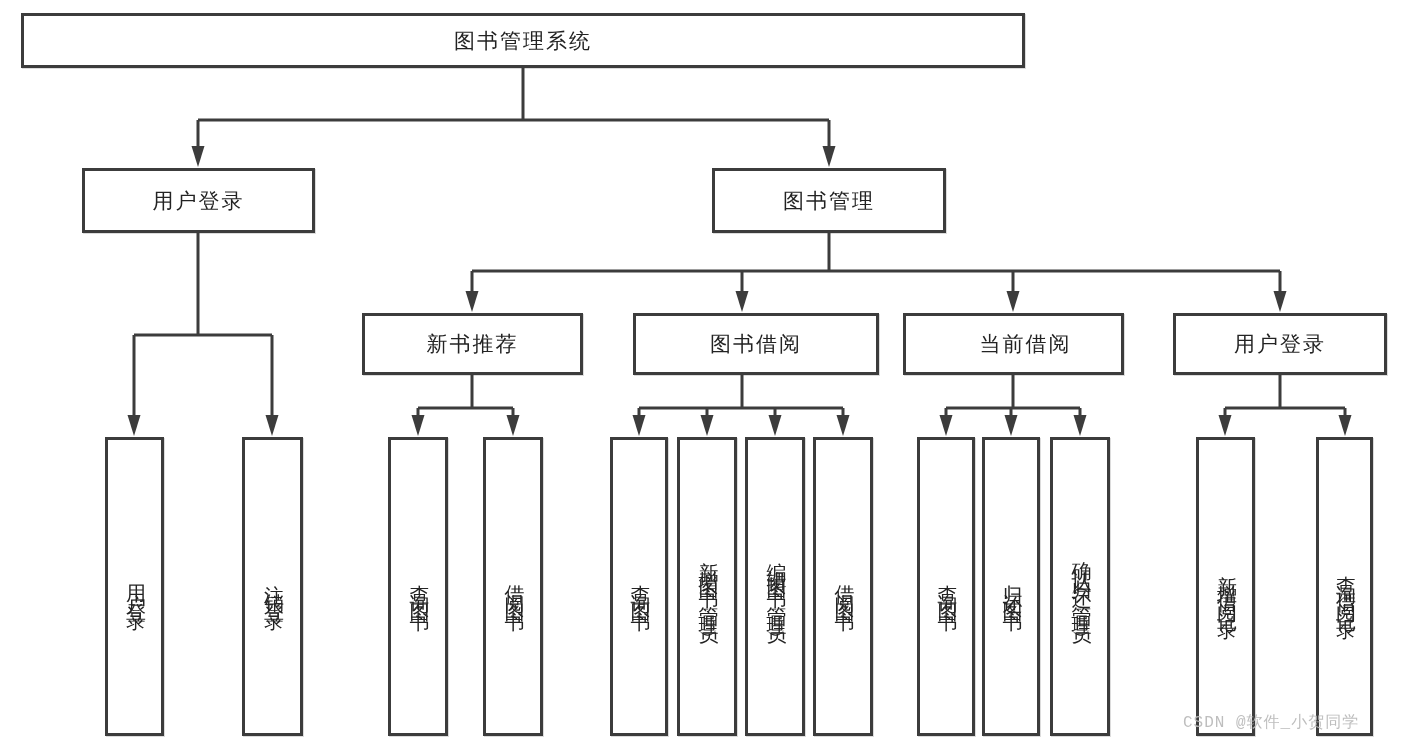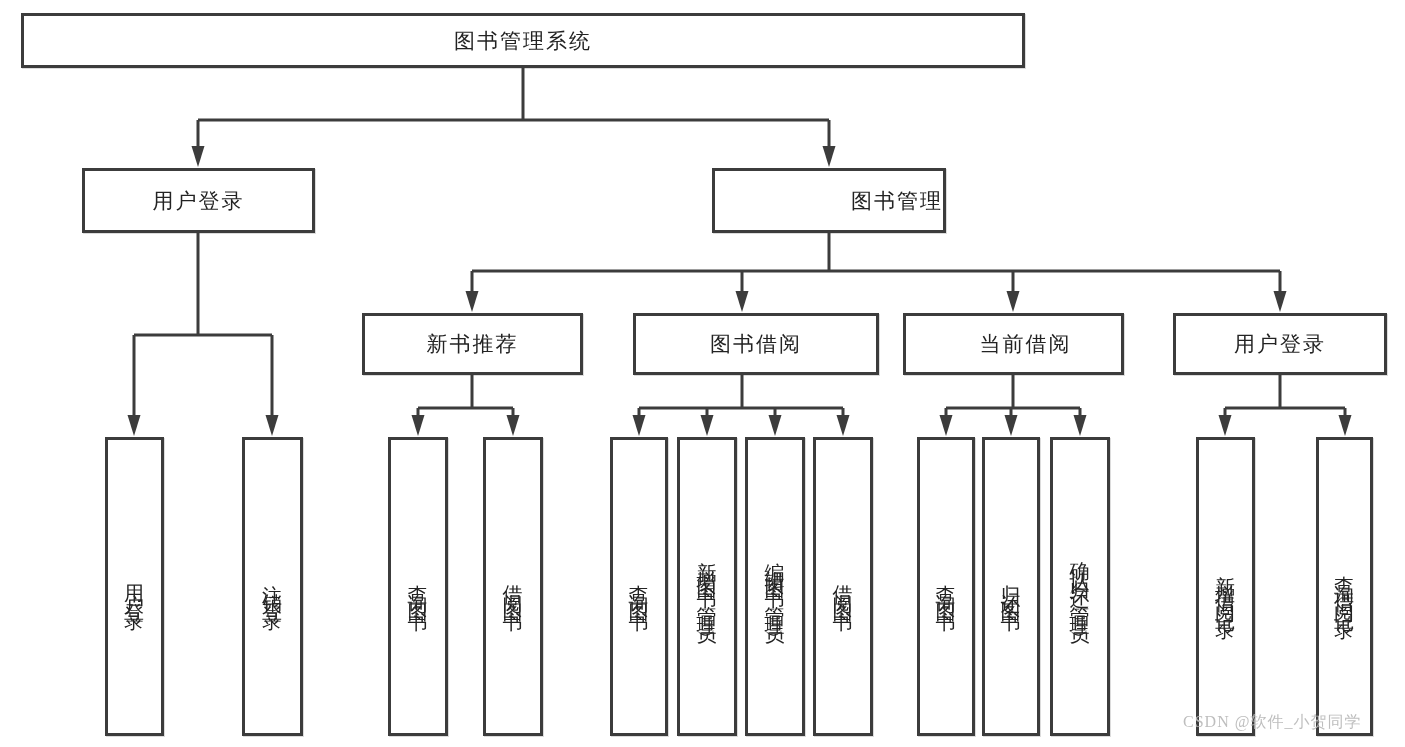--- a/index.html
+++ b/index.html
@@ -5,21 +5,21 @@
   html, body {
     margin: 0;
     padding: 0;
     background: #ffffff;
   }
   #stage {
     position: relative;
     width: 1405px;
     height: 747px;
     background: #ffffff;
-    font-family: Liberation Serif, serif;
+    font-family: Liberation Mono, monospace;
     overflow: hidden;
   }
   #connectors {
     position: absolute;
     left: 0;
     top: 0;
     pointer-events: none;
   }
   .node {
     position: absolute;
@@ -35,21 +35,21 @@
   }
   .node.h-label {
     font-size: 21px;
     letter-spacing: 2px;
   }
   .node.root {
     left: 21px; top: 13px; width: 1004px; height: 55px;
   }
   .node.l2 { top: 168px; height: 65px; }
   #n-user-login { left: 82px;  width: 233px; }
-  #n-book-mgmt  { left: 712px; width: 234px; justify-content: flex-end; }
+  #n-book-mgmt  { left: 712px; width: 234px; }
   .node.l3 { top: 313px; height: 62px; }
   #n-new-book       { left: 362px;  width: 221px; }
   #n-book-borrow    { left: 633px;  width: 246px; }
   #n-current-borrow { left: 903px;  width: 221px; padding-left: 24px; }
   #n-borrow-record  { left: 1173px; width: 214px; }
   .node.leaf { top: 437px; height: 299px; }
   .vtext {
     writing-mode: vertical-rl;
     text-orientation: mixed;
     font-size: 20px;

